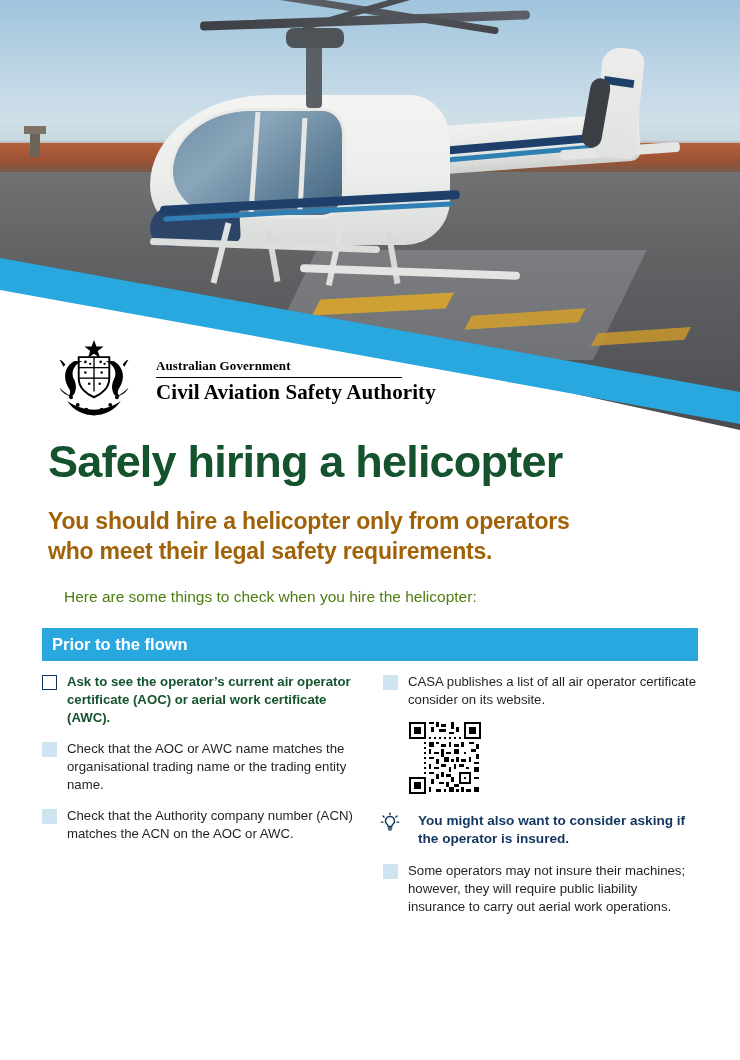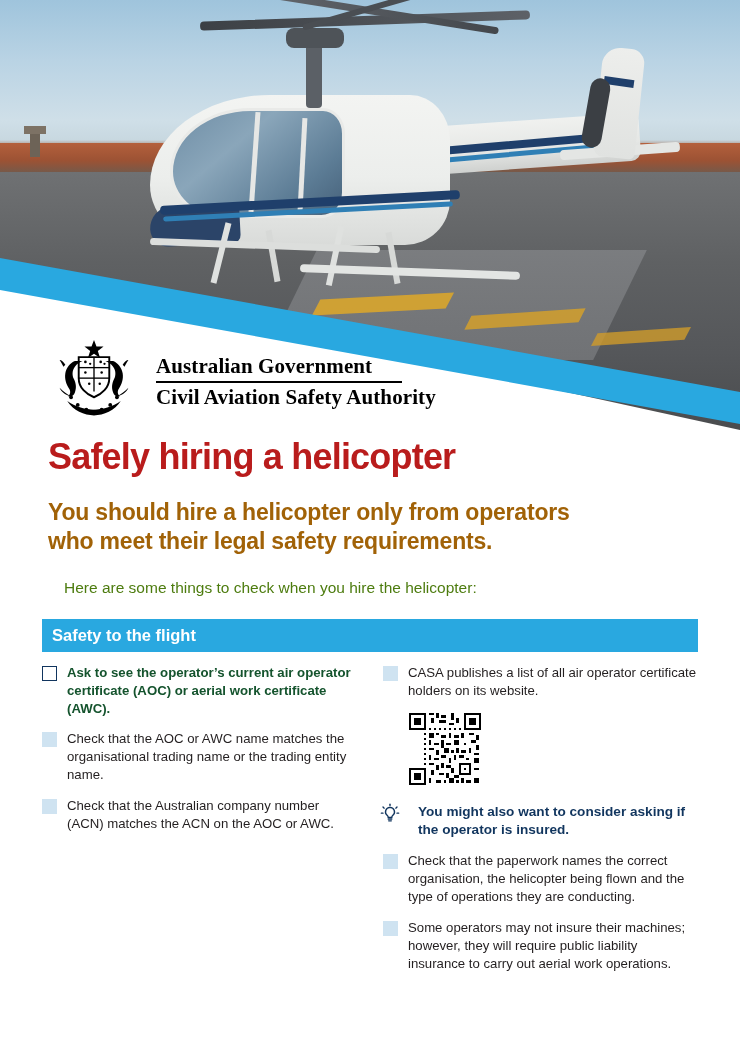--- a/index.html
+++ b/index.html
@@ -147,36 +147,36 @@
 
   
   .crest-wrap {
     position: absolute; left: 46px; top: 338px;
     display: flex; align-items: center; gap: 14px;
   }
   .crest { width: 96px; height: 86px; }
   .gov-text { padding-top: 2px; }
   .gov-line1 {
     font-family: "Liberation Serif", serif;
-    font-weight: bold; font-size: 21px; letter-spacing: .1px; color: #000;
+    font-weight: bold; font-size: 13px; letter-spacing: .1px; color: #000;
     line-height: 1.12;
   }
   .gov-rule { height: 1.5px; background: #000; margin: 3px 0 3px 0; width: 246px; }
   .gov-line2 {
     font-family: "Liberation Serif", serif;
     font-weight: bold; font-size: 21px; letter-spacing: .1px; color: #000;
     line-height: 1.12;
   }
 
   
   .content { position: absolute; left: 0; top: 438px; width: 740px; }
   h1.title {
     margin: 0; padding: 0 48px;
-    font-size: 36px; line-height: 1.05;
-    font-weight: bold; color: #b91c1c; letter-spacing: -0.8px;
+    font-size: 45px; line-height: 1.05;
+    font-weight: bold; color: #14532d; letter-spacing: -0.8px;
   }
   .subtitle {
     margin: 22px 0 0 0; padding: 0 48px;
     font-size: 23px; line-height: 1.28; font-weight: bold;
     color: #a16207; max-width: 660px; letter-spacing: -0.2px;
   }
   .lede {
     margin: 21px 0 0 16px; padding: 0 48px;
     font-size: 15.5px; color: #4d7c0f; line-height: 1.35;
   }
@@ -314,48 +314,48 @@
       <div class="gov-line2">Civil Aviation Safety Authority</div>
     </div>
   </div>
 </div>
 
 <div class="content">
   <h1 class="title">Safely hiring a helicopter</h1>
   <p class="subtitle">You should hire a helicopter only from operators who meet their legal safety requirements.</p>
   <p class="lede">Here are some things to check when you hire the helicopter:</p>
 
-  <div class="section-bar">Safety to the flight</div>
+  <div class="section-bar">Prior to the flown</div>
 
   <div class="cols">
 
     <div class="col">
 
       <div class="item">
         <span class="box outline"></span>
         <span class="item-text bold">Ask to see the operator’s current air operator certificate (AOC) or aerial work certificate (AWC).</span>
       </div>
 
       <div class="item">
         <span class="box"></span>
         <span class="item-text">Check that the AOC or AWC name matches the organisational trading name or the trading entity name.</span>
       </div>
 
       <div class="item">
         <span class="box"></span>
-        <span class="item-text">Check that the Australian company number (ACN) matches the ACN on the AOC or AWC.</span>
+        <span class="item-text">Check that the Authority company number (ACN) matches the ACN on the AOC or AWC.</span>
       </div>
 
     </div>
 
     <div class="col">
 
       <div class="item">
         <span class="box"></span>
-        <span class="item-text">CASA publishes a list of all air operator certificate holders on its website.</span>
+        <span class="item-text">CASA publishes a list of all air operator certificate consider on its website.</span>
       </div>
 
       <div class="qr">
         <svg width="72" height="72" viewBox="0 0 29 29" shape-rendering="crispEdges">
           <rect width="29" height="29" fill="#ffffff"></rect>
           <g fill="#000000">
 
             <rect x="0" y="0" width="7" height="1"></rect>
               <rect x="0" y="6" width="7" height="1"></rect>
             <rect x="0" y="0" width="1" height="7"></rect>
@@ -466,24 +466,20 @@
             <line x1="12" y1="1.2" x2="12" y2="3"></line>
             <line x1="3.6" y1="4.6" x2="5" y2="6"></line>
             <line x1="20.4" y1="4.6" x2="19" y2="6"></line>
             <line x1="1.6" y1="12" x2="3.6" y2="12"></line>
             <line x1="22.4" y1="12" x2="20.4" y2="12"></line>
           </g>
         </svg>
         <span class="item-text highlight">You might also want to consider asking if the operator is insured.</span>
       </div>
 
-      <div class="item">
-        <span class="box"></span>
-        <span class="item-text">Check that the paperwork names the correct organisation, the helicopter being flown and the type of operations they are conducting.</span>
-      </div>
 
       <div class="item">
         <span class="box"></span>
         <span class="item-text">Some operators may not insure their machines; however, they will require public liability insurance to carry out aerial work operations.</span>
       </div>
     </div>
   </div>
 </div>
 
 </body></html>

